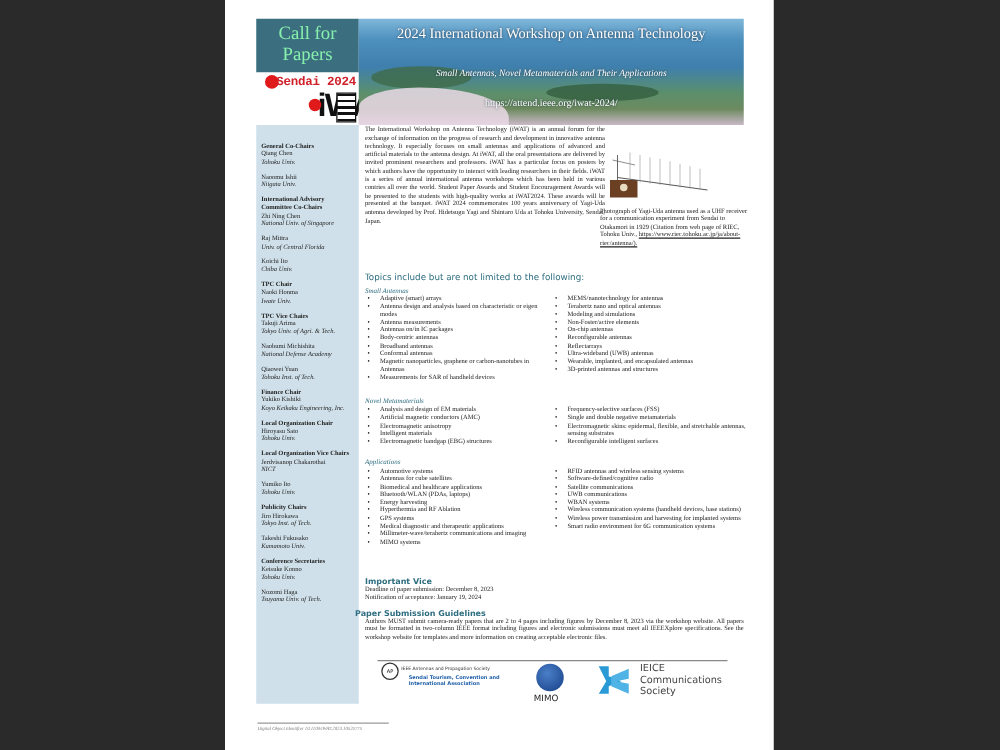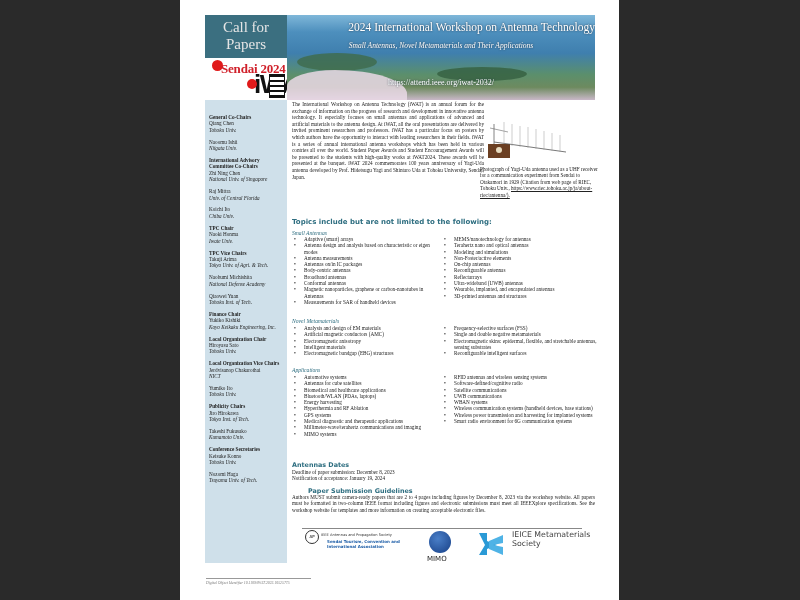--- a/index.html
+++ b/index.html
@@ -1,42 +1,42 @@
 <!DOCTYPE html>
 <html><head>
 <meta charset="utf-8">
 <style>
   html, body { margin:0; padding:0; }
   body { width:800px; height:600px; background:#2a2a2a; position:relative; overflow:hidden; font-family:"DejaVu Serif", serif; }
   .page { position:absolute; left:180px; top:0; width:439px; height:600px; background:#ffffff; }
-  .cfp { position:absolute; left:25px; top:15px; width:82px; height:43px; background:#3b6f80; color:#e5e5e5; font-family:"Liberation Serif", serif; font-size:15px; line-height:17px; text-align:center; padding-top:4px; box-sizing:border-box; }
+  .cfp { position:absolute; left:25px; top:15px; width:82px; height:43px; background:#3b6f80; color:#86efac; font-family:"Liberation Serif", serif; font-size:15px; line-height:17px; text-align:center; padding-top:4px; box-sizing:border-box; }
   .logo { position:absolute; left:25px; top:58px; width:82px; height:42px; background:#fff; }
-  .logo .sendai { position:absolute; left:16px; top:3px; font-family:Liberation Serif, serif; font-weight:bold; font-size:13px; color:#d0202a; letter-spacing:-0.2px; }
+  .logo .sendai { position:absolute; left:16px; top:3px; font-family:Liberation Mono, monospace; font-weight:bold; font-size:10px; color:#d0202a; letter-spacing:-0.2px; }
   .logo .dot { position:absolute; left:7px; top:2px; width:11px; height:11px; background:#e01a1a; border-radius:50%; }
   .logo .dot2 { position:absolute; left:42px; top:21px; width:10px; height:10px; background:#e01a1a; border-radius:50%; }
   .logo .iwat { position:absolute; left:5px; top:12px; font-family:"Liberation Sans", sans-serif; font-weight:bold; font-size:26px; color:#111; letter-spacing:-1.5px; line-height:28px;margin-left:44px; }
   .logo .ieee { position:absolute; left:64px; top:16px; width:14px; height:22px; border:1px solid #111; background:repeating-linear-gradient(#111 0 2px, #fff 2px 5px); }
   .banner { position:absolute; left:107px; top:15px; width:308px; height:85px;
     background: linear-gradient(180deg, #7fb7d9 0%, #4d8fbd 20%, #3f7fae 45%, #5b8f6c 70%, #6d8a5f 85%, #c9b8c8 100%); overflow:hidden; }
   .banner .isl1 { position:absolute; left:10px; top:38px; width:80px; height:18px; background:#3f6a4a; border-radius:50%; opacity:.8; }
   .banner .isl2 { position:absolute; left:150px; top:52px; width:90px; height:14px; background:#355f40; border-radius:50%; opacity:.8; }
   .banner .blossom { position:absolute; left:0; top:55px; width:120px; height:40px; background:#ead9e6; border-radius:40% 60% 0 0; opacity:.85; }
-  .banner .title { position:absolute; left:0; width:100%; top:6px; text-align:right; color:#fff; font-family:"Liberation Serif", serif; font-size:11.5px; text-shadow:0 0 2px #234; white-space:nowrap; }
-  .banner .sub { position:absolute; left:0; width:100%; top:26px; text-align:center; color:#fff; font-family:"Liberation Serif", serif; font-style:italic; font-size:7.5px; text-shadow:0 0 2px #234; }
+  .banner .title { position:absolute; left:0; width:100%; top:6px; text-align:center; color:#fff; font-family:"Liberation Serif", serif; font-size:11.5px; text-shadow:0 0 2px #234; white-space:nowrap; }
+  .banner .sub { position:absolute; left:0; width:100%; top:39px; text-align:center; color:#fff; font-family:"Liberation Serif", serif; font-style:italic; font-size:7.5px; text-shadow:0 0 2px #234; }
   .banner .date { position:absolute; left:0; width:100%; top:42px; text-align:center; color:#fff; font-family:"Liberation Serif", serif; font-size:9.5px; text-shadow:0 0 2px #234; }
   .banner .url { position:absolute; left:0; width:100%; top:63px; text-align:center; color:#fff; font-family:"Liberation Serif", serif; font-size:8px; text-shadow:0 0 2px #234; }
   .side { position:absolute; left:25px; top:100px; width:82px; height:463px; background:#cfe0ea; padding:14px 4px 0 4px; box-sizing:border-box; font-family:"Liberation Serif", serif; font-size:5.2px; line-height:6.4px; color:#222; }
   .side .grp { margin-bottom:5.5px; }
   .side .role { font-weight:bold; }
   .side .aff { font-style:italic; }
   .main { position:absolute; left:112px; top:101px; width:192px; font-family:"Liberation Serif", serif; font-size:5.2px; line-height:6.6px; color:#222; text-align:justify; }
   .photo { position:absolute; left:300px; top:104px; width:90px; height:60px; }
   .caption { position:absolute; left:300px; top:166px; width:120px; font-family:"Liberation Serif", serif; font-size:5.2px; line-height:6.4px; color:#222; }
   .caption a { color:#222; text-decoration:underline; }
-  .topics-h { position:absolute; left:112px; top:218px; font-family:"DejaVu Sans", sans-serif; font-size:7px; color:#2e6e80; font-weight:bold; }
+  .topics-h { position:absolute; left:112px; top:218px; font-family:"DejaVu Sans", sans-serif; font-size:7px; color:#2e6e80; font-weight:normal; }
   .cat { position:absolute; font-family:"Liberation Serif", serif; font-style:italic; font-size:5.6px; color:#2e6e80; }
   ul.bl { position:absolute; margin:0; padding:0; list-style:none; font-family:"Liberation Serif", serif; font-size:5.2px; line-height:6.3px; color:#222; }
   ul.bl li { position:relative; padding-left:12px; }
   ul.bl li::before { content:"•"; position:absolute; left:2px; }
   .sec-h { position:absolute; font-family:"DejaVu Sans", sans-serif; font-size:6.4px; font-weight:bold; color:#2e6e80; }
   .txt { position:absolute; font-family:"Liberation Serif", serif; font-size:5.2px; line-height:6.4px; color:#222; }
   .rule { position:absolute; height:1px; background:#888; }
   .logos { position:absolute; left:125px; top:527px; width:290px; height:40px; }
   .aps { position:absolute; left:0; top:3px; width:12px; height:12px; border:1px solid #333; border-radius:50%; font-family:"DejaVu Sans", sans-serif; font-size:4px; text-align:center; line-height:12px; }
   .aps-t { position:absolute; left:16px; top:6px; font-family:"DejaVu Sans", sans-serif; font-size:3.6px; color:#333; white-space:nowrap; }
@@ -61,21 +61,21 @@
     <div class="dot2"></div>
     <div class="ieee"></div>
   </div>
 
   <div class="banner">
     <div class="isl1"></div>
     <div class="isl2"></div>
     <div class="blossom"></div>
     <div class="title">2024 International Workshop on Antenna Technology</div>
     <div class="sub">Small Antennas, Novel Metamaterials and Their Applications</div>
-    <div class="url">https://attend.ieee.org/iwat-2032/</div>
+    <div class="url">https://attend.ieee.org/iwat-2024/</div>
   </div>
 
   <div class="side">
     <div class="grp">
       <div class="role">General Co-Chairs</div>
       <div>Qiang Chen</div>
       <div class="aff">Tohoku Univ.</div>
     </div>
     <div class="grp">
       <div>Naoomu Ishii</div>
@@ -234,37 +234,37 @@
     <li>RFID antennas and wireless sensing systems</li>
     <li>Software-defined/cognitive radio</li>
     <li>Satellite communications</li>
     <li>UWB communications</li>
     <li>WBAN systems</li>
     <li>Wireless communication systems (handheld devices, base stations)</li>
     <li>Wireless power transmission and harvesting for implanted systems</li>
     <li>Smart radio environment for 6G communication systems</li>
   </ul>
 
-  <div class="sec-h" style="left:112px;top:461px;">Antennas Dates</div>
+  <div class="sec-h" style="left:112px;top:461px;">Important Vice</div>
   <div class="txt" style="left:112px;top:469px;">Deadline of paper submission: December 8, 2023</div>
   <div class="txt" style="left:112px;top:475px;">Notification of acceptance: January 19, 2024</div>
 
-  <div class="sec-h" style="left:128px;top:487px;">Paper Submission Guidelines</div>
+  <div class="sec-h" style="left:104px;top:487px;">Paper Submission Guidelines</div>
   <div class="txt" style="left:112px;top:494px;width:303px;text-align:justify;">Authors MUST submit camera-ready papers that are 2 to 4 pages including figures by December 8, 2023 via the workshop website. All papers must be formatted in two-column IEEE format including figures and electronic submissions must meet all IEEEXplore specifications. See the workshop website for templates and more information on creating acceptable electronic files.</div>
 
   <div class="rule" style="left:122px;top:528px;width:280px;"></div>
 
   <div class="logos">
     <div class="aps">AP</div>
     <div class="aps-t">IEEE Antennas and Propagation Society</div>
     <div class="sendai-t" style="width:80px;">Sendai Tourism, Convention and International Association</div>
     <div class="riec-globe"></div>
     <div class="riec-t">MIMO</div>
     <svg class="ieice-mark" viewBox="0 0 28 26">
       <path d="M2 2 L10 2 L10 10 L20 14 L10 18 L10 24 L2 24 L8 14 Z" fill="#2a9ad6"></path>
       <path d="M12 10 L26 4 L26 12 L16 14 L26 16 L26 24 L12 18 Z" fill="#4fb3e6"></path>
     </svg>
-    <div class="ieice-t" style="width:80px;">IEICE Metamaterials Society</div>
+    <div class="ieice-t" style="width:80px;">IEICE Communications Society</div>
   </div>
 
   <div class="rule" style="left:26px;top:578px;width:105px;background:#999;"></div>
   <div class="doi">Digital Object Identifier 10.1109/iWAT.2023.10525775</div>
 </div>
 
 </body></html>

